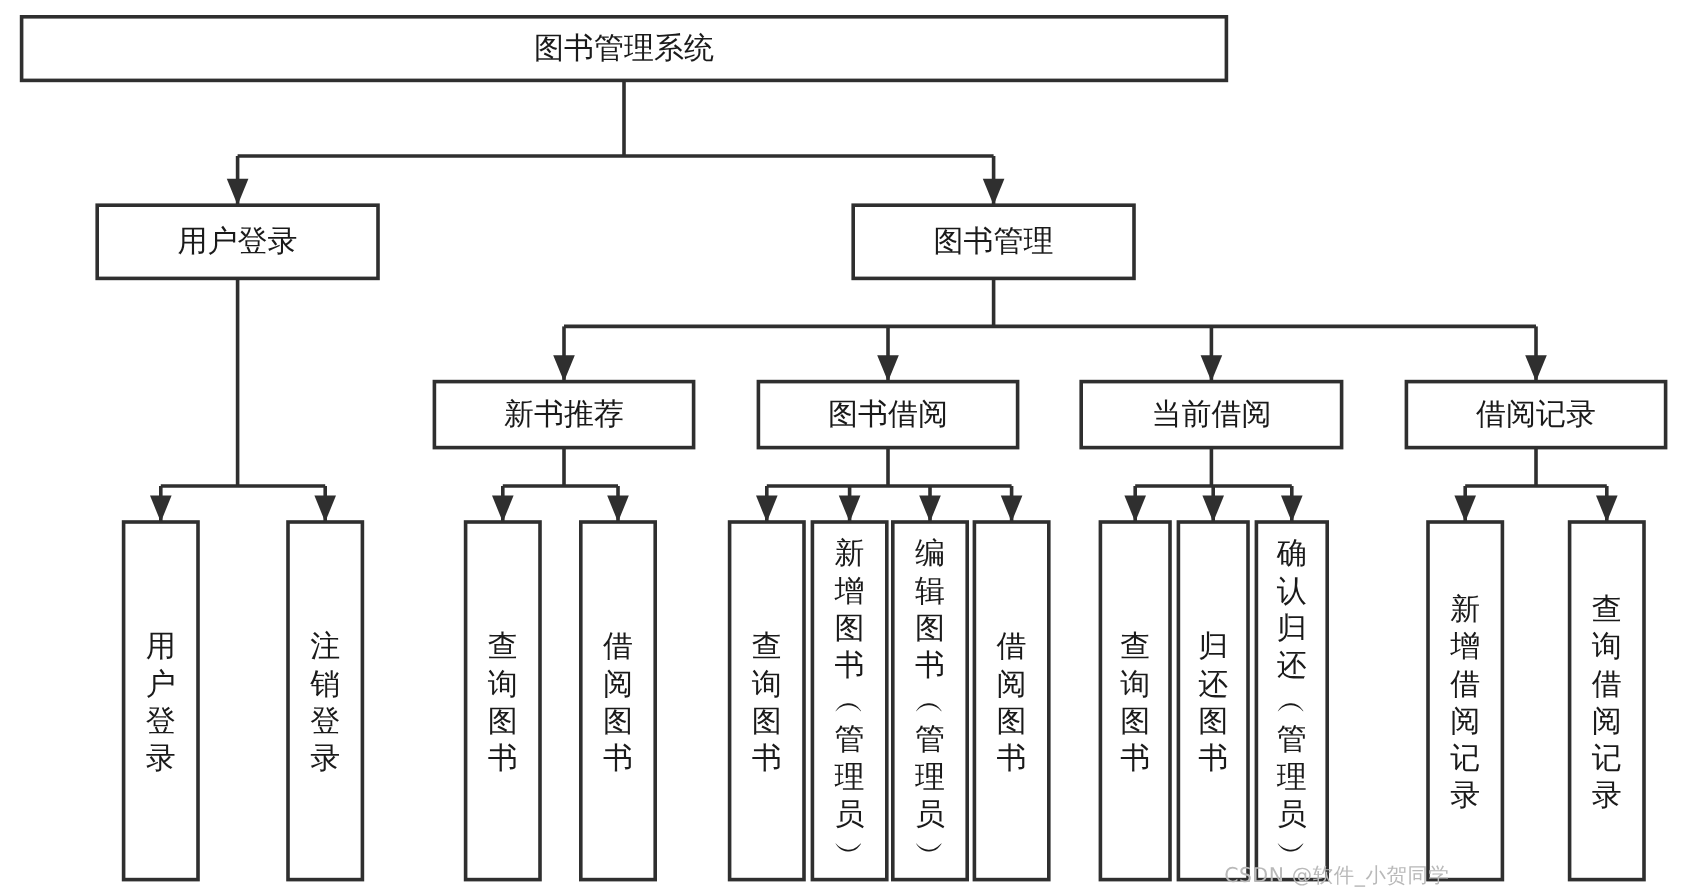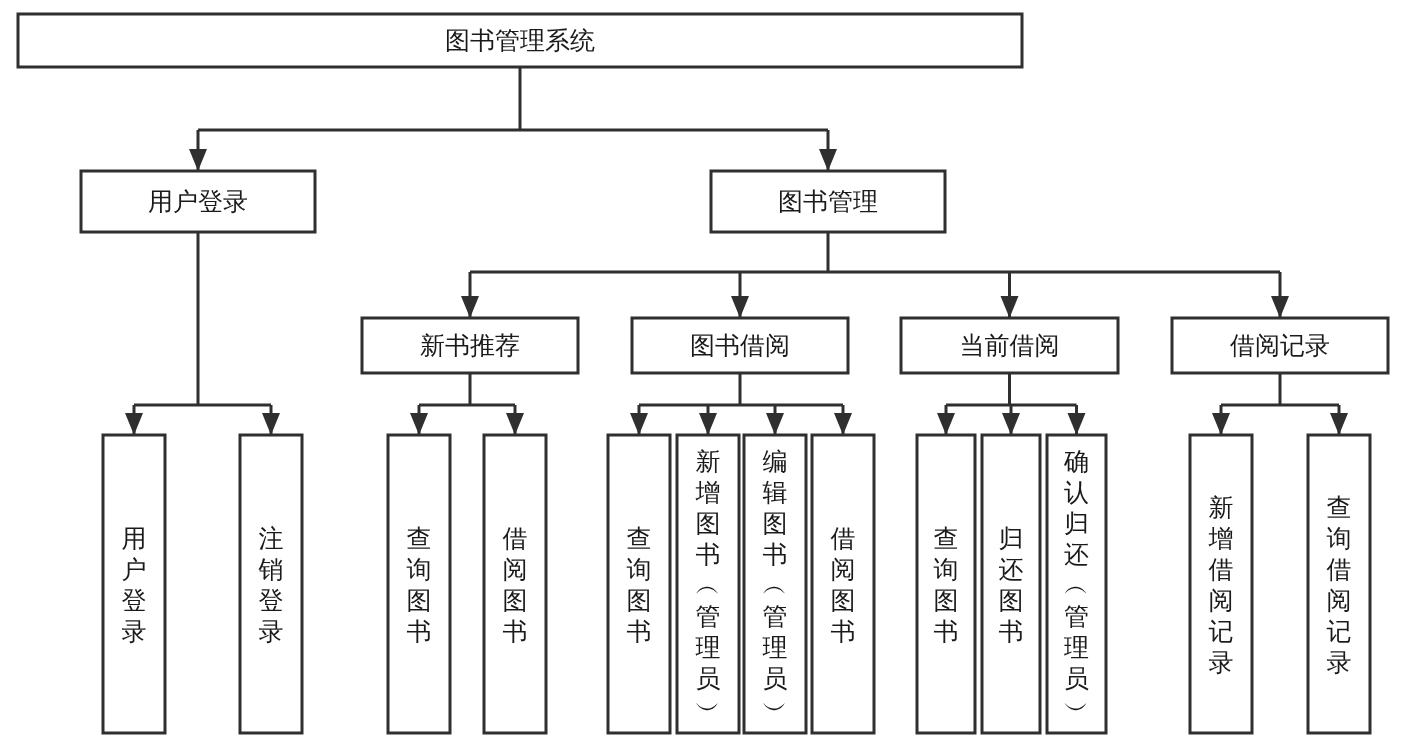--- a/index.html
+++ b/index.html
@@ -201,13 +201,14 @@
         <g>
           <rect x="1190" y="435" width="62" height="298" class="node-box"></rect>
           <text x="1221" y="516" class="node-label-v"><tspan x="1221" dy="0">新</tspan><tspan x="1221" dy="31">增</tspan><tspan x="1221" dy="31">借</tspan><tspan x="1221" dy="31">阅</tspan><tspan x="1221" dy="31">记</tspan><tspan x="1221" dy="31">录</tspan></text>
         </g>
         <g>
           <rect x="1308" y="435" width="62" height="298" class="node-box"></rect>
           <text x="1339" y="516" class="node-label-v"><tspan x="1339" dy="0">查</tspan><tspan x="1339" dy="31">询</tspan><tspan x="1339" dy="31">借</tspan><tspan x="1339" dy="31">阅</tspan><tspan x="1339" dy="31">记</tspan><tspan x="1339" dy="31">录</tspan></text>
         </g>
       </g>
   </svg>
+  <div class="watermark">CSDN @软件_小贺同学</div>
 </div>
 
 </body></html>

